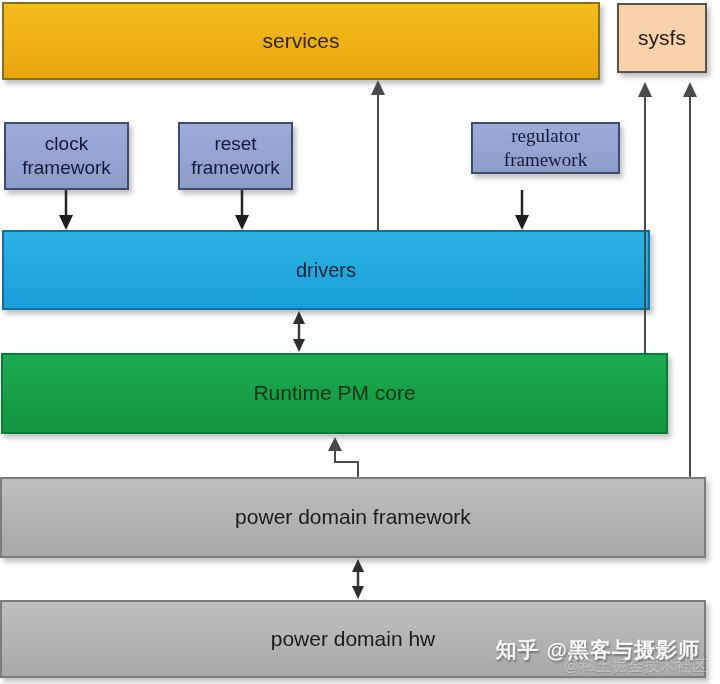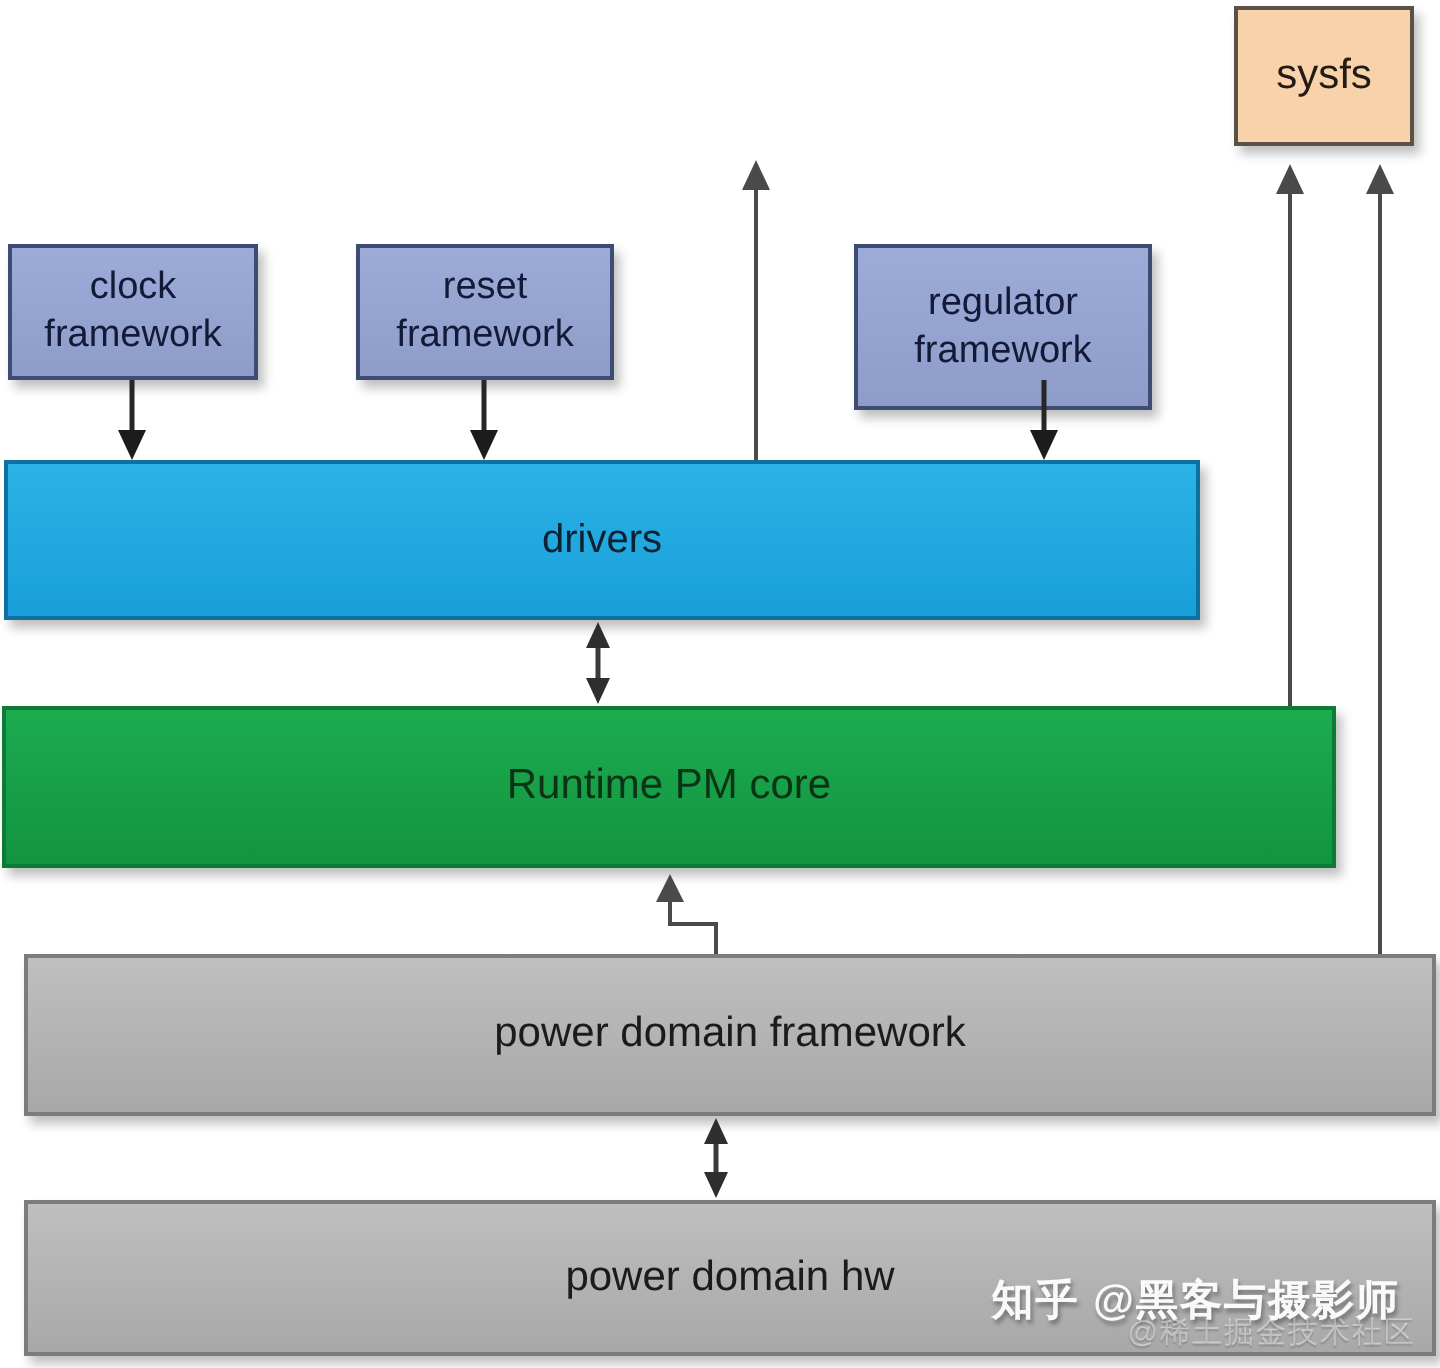--- a/index.html
+++ b/index.html
@@ -40,43 +40,42 @@
     font-size: 21px;
   }
   .node-framework {
     background: linear-gradient(#9dabd8, #8d9cc9);
     border: 2px solid #3e4b72;
     color: #131a38;
     font-size: 19px;
     padding: 2px 23px;
   }
   .node-clock     { left: 4px;   top: 122px; width: 125px; height: 68px; }
-  .node-reset     { left: 178px; top: 122px; width: 129px; height: 68px; }
-  .node-regulator { left: 427px; top: 122px; width: 149px; height: 83px; }
+  .node-reset     { left: 178px; top: 122px; width: 115px; height: 68px; }
+  .node-regulator { left: 471px; top: 122px; width: 149px; height: 52px; font-family: Liberation Serif, serif; }
   .node-drivers {
-    left: 2px; top: 230px; width: 598px; height: 80px;
+    left: 2px; top: 230px; width: 648px; height: 80px;
     background: linear-gradient(#2bb3e6, #189fd9);
     border: 2px solid #0f6f9e;
     color: #0e2133;
     font-size: 20px;
     text-align: center;
   }
   .node-runtime {
     left: 1px; top: 353px; width: 667px; height: 81px;
     background: linear-gradient(#1dab50, #129440);
     border: 2px solid #0a7c33;
     color: #0b3417;
     font-size: 21px;
   }
   .node-gray {
     background: linear-gradient(#bfbfbf, #a8a8a8);
     border: 2px solid #7c7c7c;
     color: #1b1b1b;
     font-size: 21px;
-    margin-left: 12px;
   }
   .node-pdframework { left: 0px; top: 477px; width: 706px; height: 81px; }
   .node-pdhw        { left: 0px; top: 600px; width: 706px; height: 78px; }
 
   .overlay {
     position: absolute;
     left: 0; top: 0;
     width: 720px; height: 684px;
     pointer-events: none;
   }
@@ -106,20 +105,21 @@
     text-shadow: 0 1px 1px rgba(0,0,0,0.2);
     letter-spacing: 1px;
     white-space: nowrap;
   }
 </style>
 </head>
 <body>
 
 <div class="canvas">
 
+  <div class="node node-services">services</div>
   <div class="node node-sysfs">sysfs</div>
 
   <div class="node node-framework node-clock">clock framework</div>
   <div class="node node-framework node-reset">reset framework</div>
   <div class="node node-framework node-regulator">regulator framework</div>
 
   <div class="node node-drivers">drivers</div>
   <div class="node node-runtime">Runtime PM core</div>
   <div class="node node-gray node-pdframework">power domain framework</div>
   <div class="node node-gray node-pdhw">power domain hw</div>

